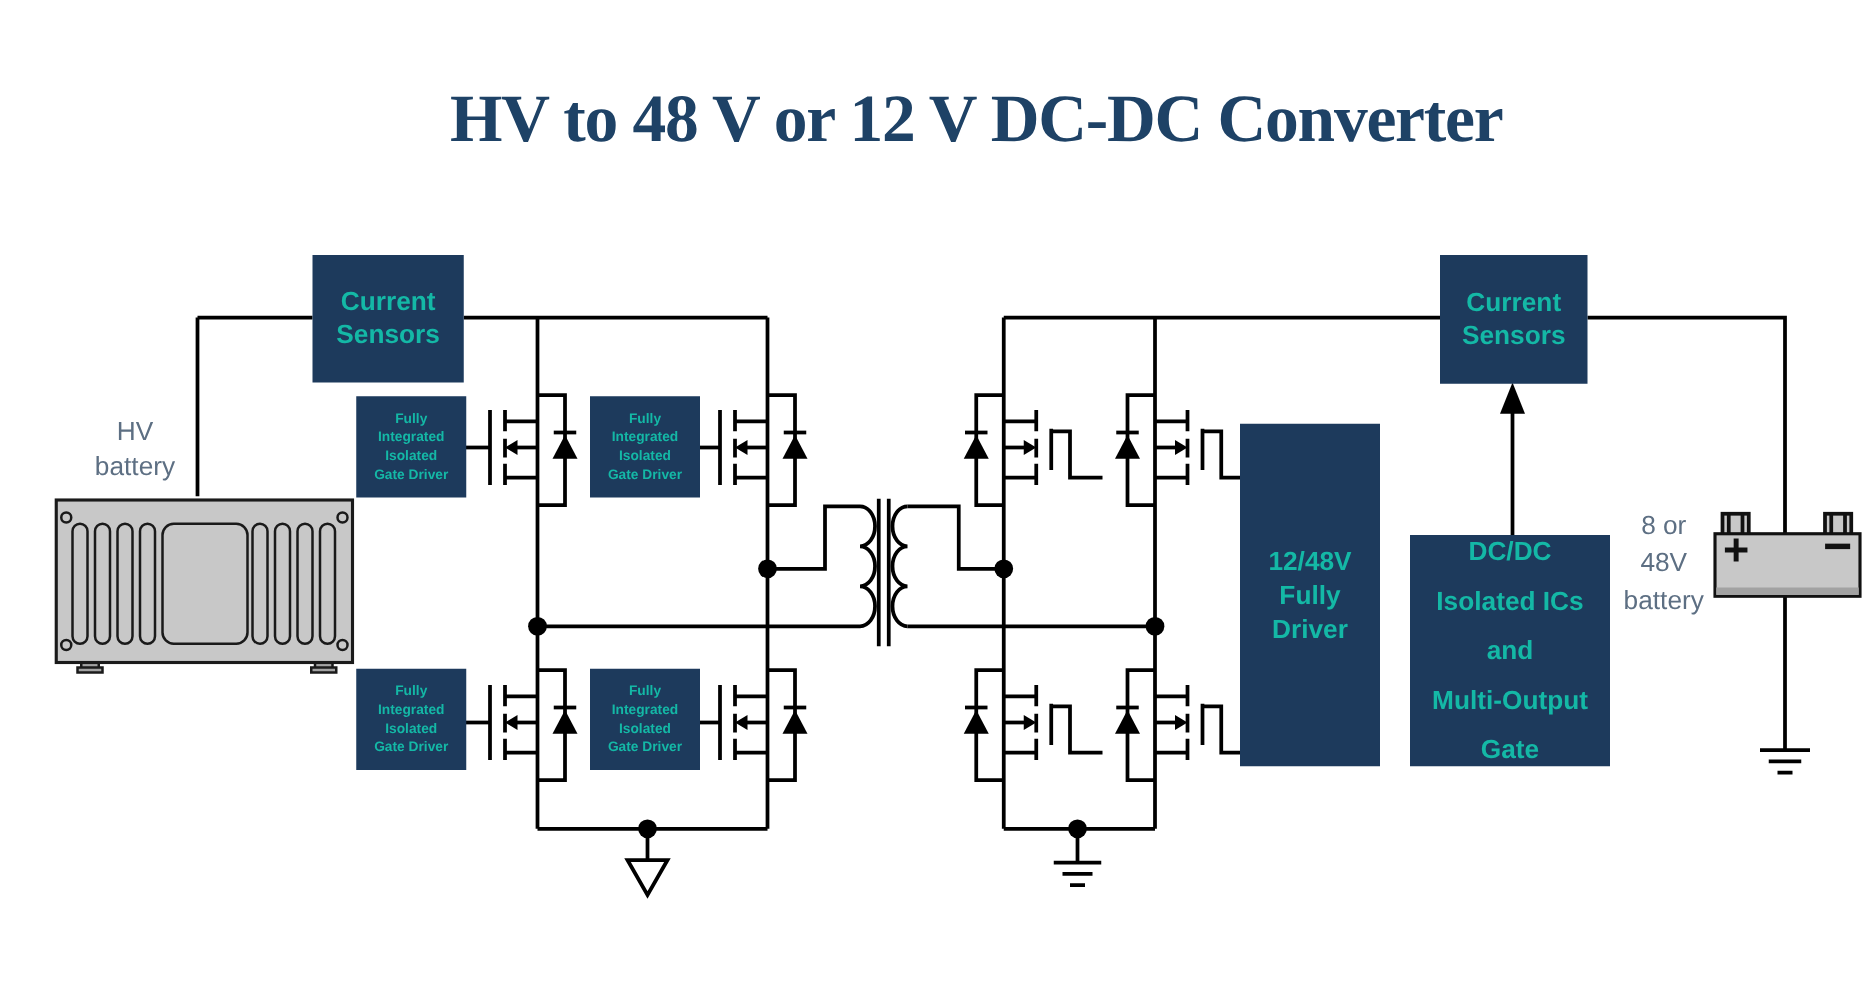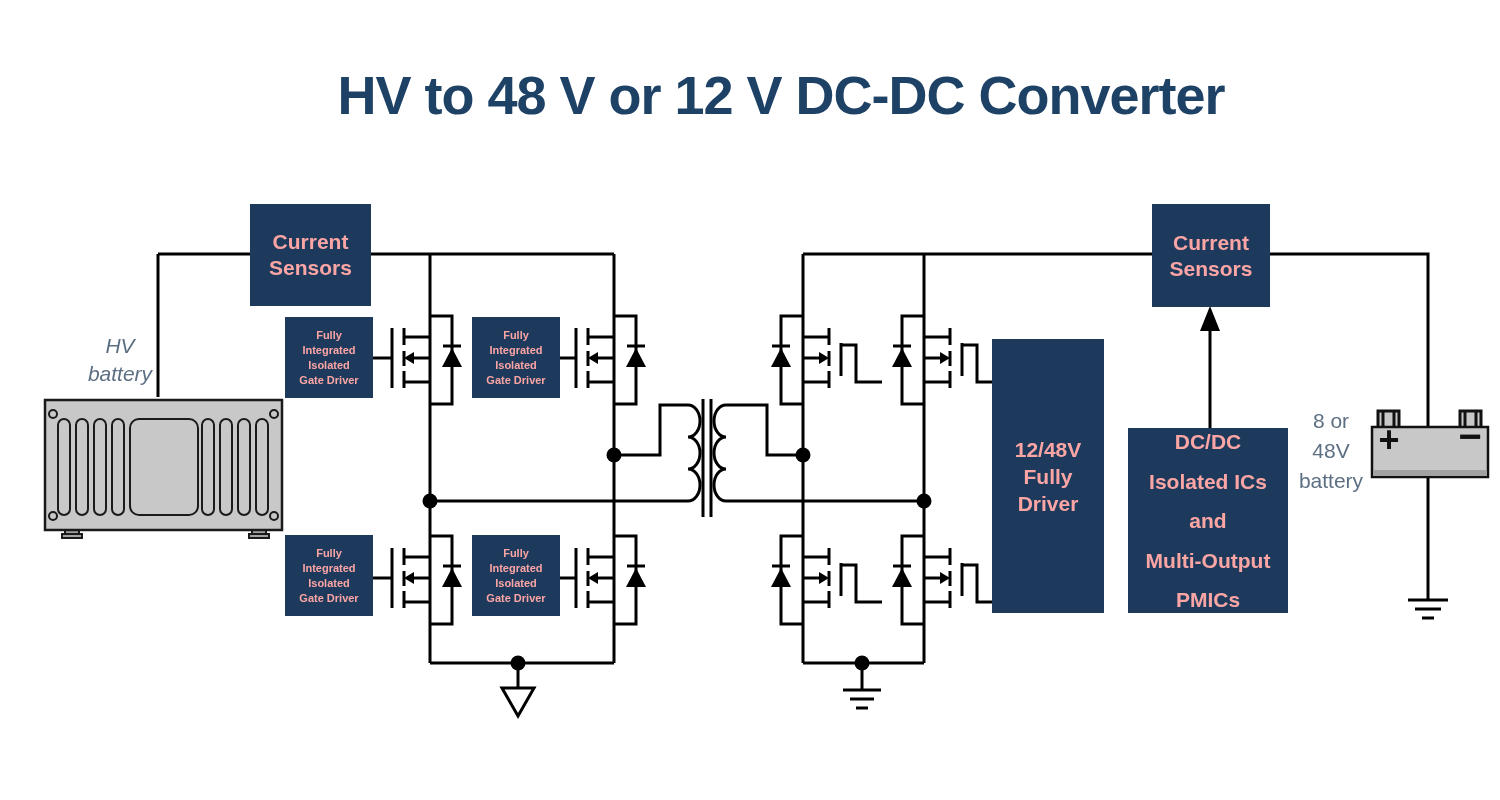--- a/index.html
+++ b/index.html
@@ -5,24 +5,24 @@
   html,body{margin:0;padding:0;background:#fff;}
   .stage{
     position:relative;width:1500px;height:800px;background:#fff;overflow:hidden;
     font-family:"Liberation Sans",sans-serif;
   }
   .stage svg{position:absolute;left:0;top:0;}
   .w{stroke:currentColor;stroke-width:3;fill:none;}
   .f{fill:currentColor;stroke:none;}
   .title{
     position:absolute;top:64px;left:62px;width:1438px;text-align:center;
-    font-size:54px;font-weight:bold;letter-spacing:-1px;color:var(--title_color,#1e4266);
+    font-size:54px;font-weight:bold;letter-spacing:-1px;color:var(--title_color,#1e4266);font-family:Liberation Serif, serif;
   }
   .box{
-    position:absolute;background:var(--navy,#1d3a5c);color:#fca5a5;font-weight:bold;
+    position:absolute;background:var(--navy,#1d3a5c);color:#14b8a6;font-weight:bold;
     display:flex;flex-direction:column;justify-content:center;align-items:center;
     text-align:center;
   }
   .box span{display:block;}
   .cs{font-size:21px;line-height:26px;}
   .fiigd{font-size:11px;line-height:15px;}
   .big{font-size:21px;line-height:27px;}
   .freelabel{
     position:absolute;text-align:center;color:var(--label_color,#5d6f83);
     font-size:21px;line-height:28px;font-weight:normal;
@@ -202,24 +202,24 @@
     <span>12/48V</span>
     <span>Fully</span>
     <span>Driver</span>
   </div>
 
   <div class="box big" style="left:1128px;top:428px;width:160px;height:185px;justify-content:space-between;">
     <span>DC/DC</span>
     <span>Isolated ICs</span>
     <span>and</span>
     <span>Multi-Output</span>
-    <span>PMICs</span>
-  </div>
-
-  <div class="freelabel" style="left:68px;top:332px;width:104px;font-style:italic;">
+    <span>Gate</span>
+  </div>
+
+  <div class="freelabel" style="left:56px;top:332px;width:104px;">
     <span>HV</span>
     <span>battery</span>
   </div>
 
   <div class="freelabel" style="left:1281px;top:406px;width:100px;line-height:30px;">
     <span>8 or</span>
     <span>48V</span>
     <span>battery</span>
   </div>
 

